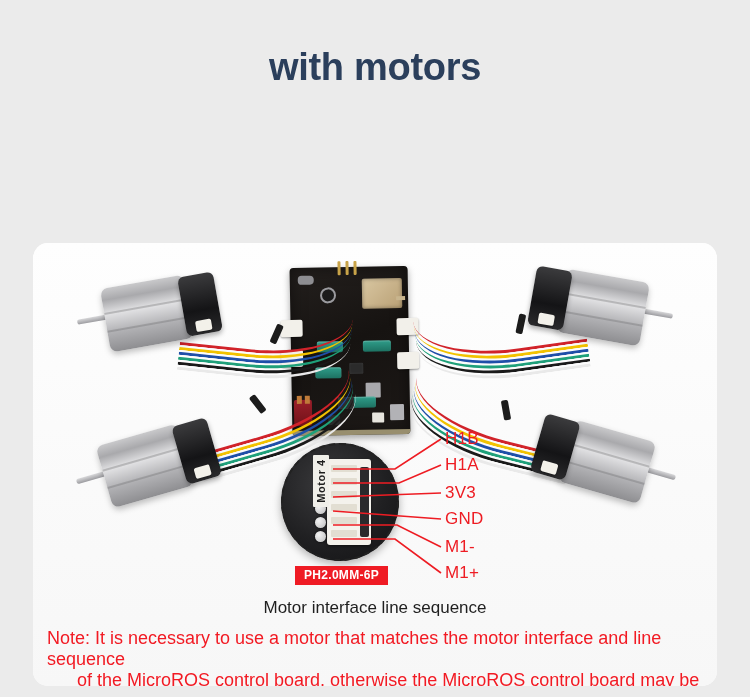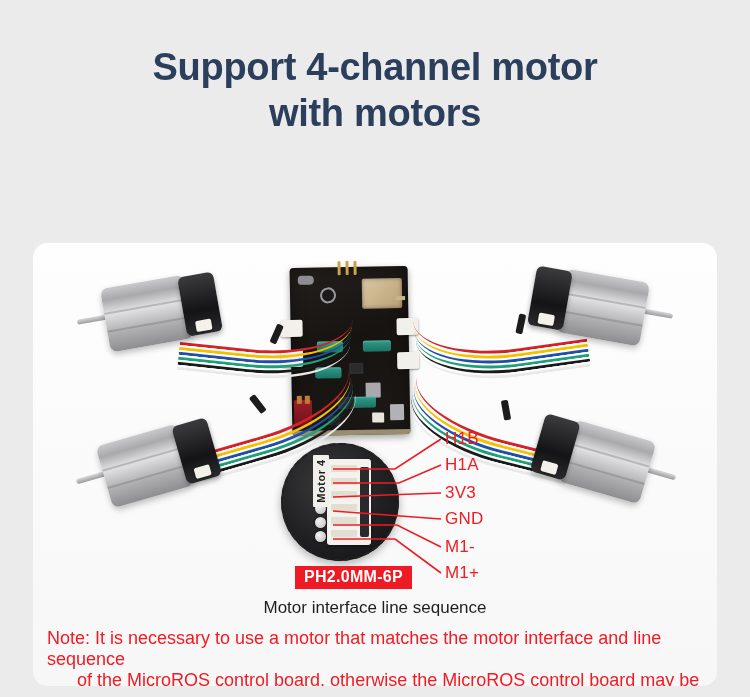--- a/index.html
+++ b/index.html
@@ -127,41 +127,40 @@
   }
 
   
   .callouts{position:absolute;left:0;top:0;width:684px;height:443px;pointer-events:none;}
   .pin-label{
     position:absolute;color:#ee1c23;font-size:17px;font-weight:500;
     letter-spacing:.2px;white-space:nowrap;
   }
   .badge{
     position:absolute;left:262px;top:323px;
-    background:#ef1b24;color:#fff;font-size:16px;font-weight:bold;
+    background:#ef1b24;color:#fff;font-size:12px;font-weight:bold;
     padding:2px 9px 3px;letter-spacing:.3px;
   }
   .caption{
     position:absolute;left:0;top:355px;width:684px;text-align:center;
     color:#1f1f1f;font-size:17px;
   }
   .note{
     position:absolute;left:14px;top:385px;width:656px;
     color:#f21a23;font-size:18px;line-height:21px;text-align:left;
   }
   .note .ind{display:block;padding-left:30px;}
 </style>
 </head>
 <body>
 
 <div class="page">
 
   <div class="header">
     <div class="title">
-      <span>Support 4-channel motor</span>
       <span class="l2">with motors</span>
     </div>
   </div>
 
   <div class="card">
     <div class="photo">
 
       <div class="pcb">
         <div class="pinhdr">
             <i></i>

